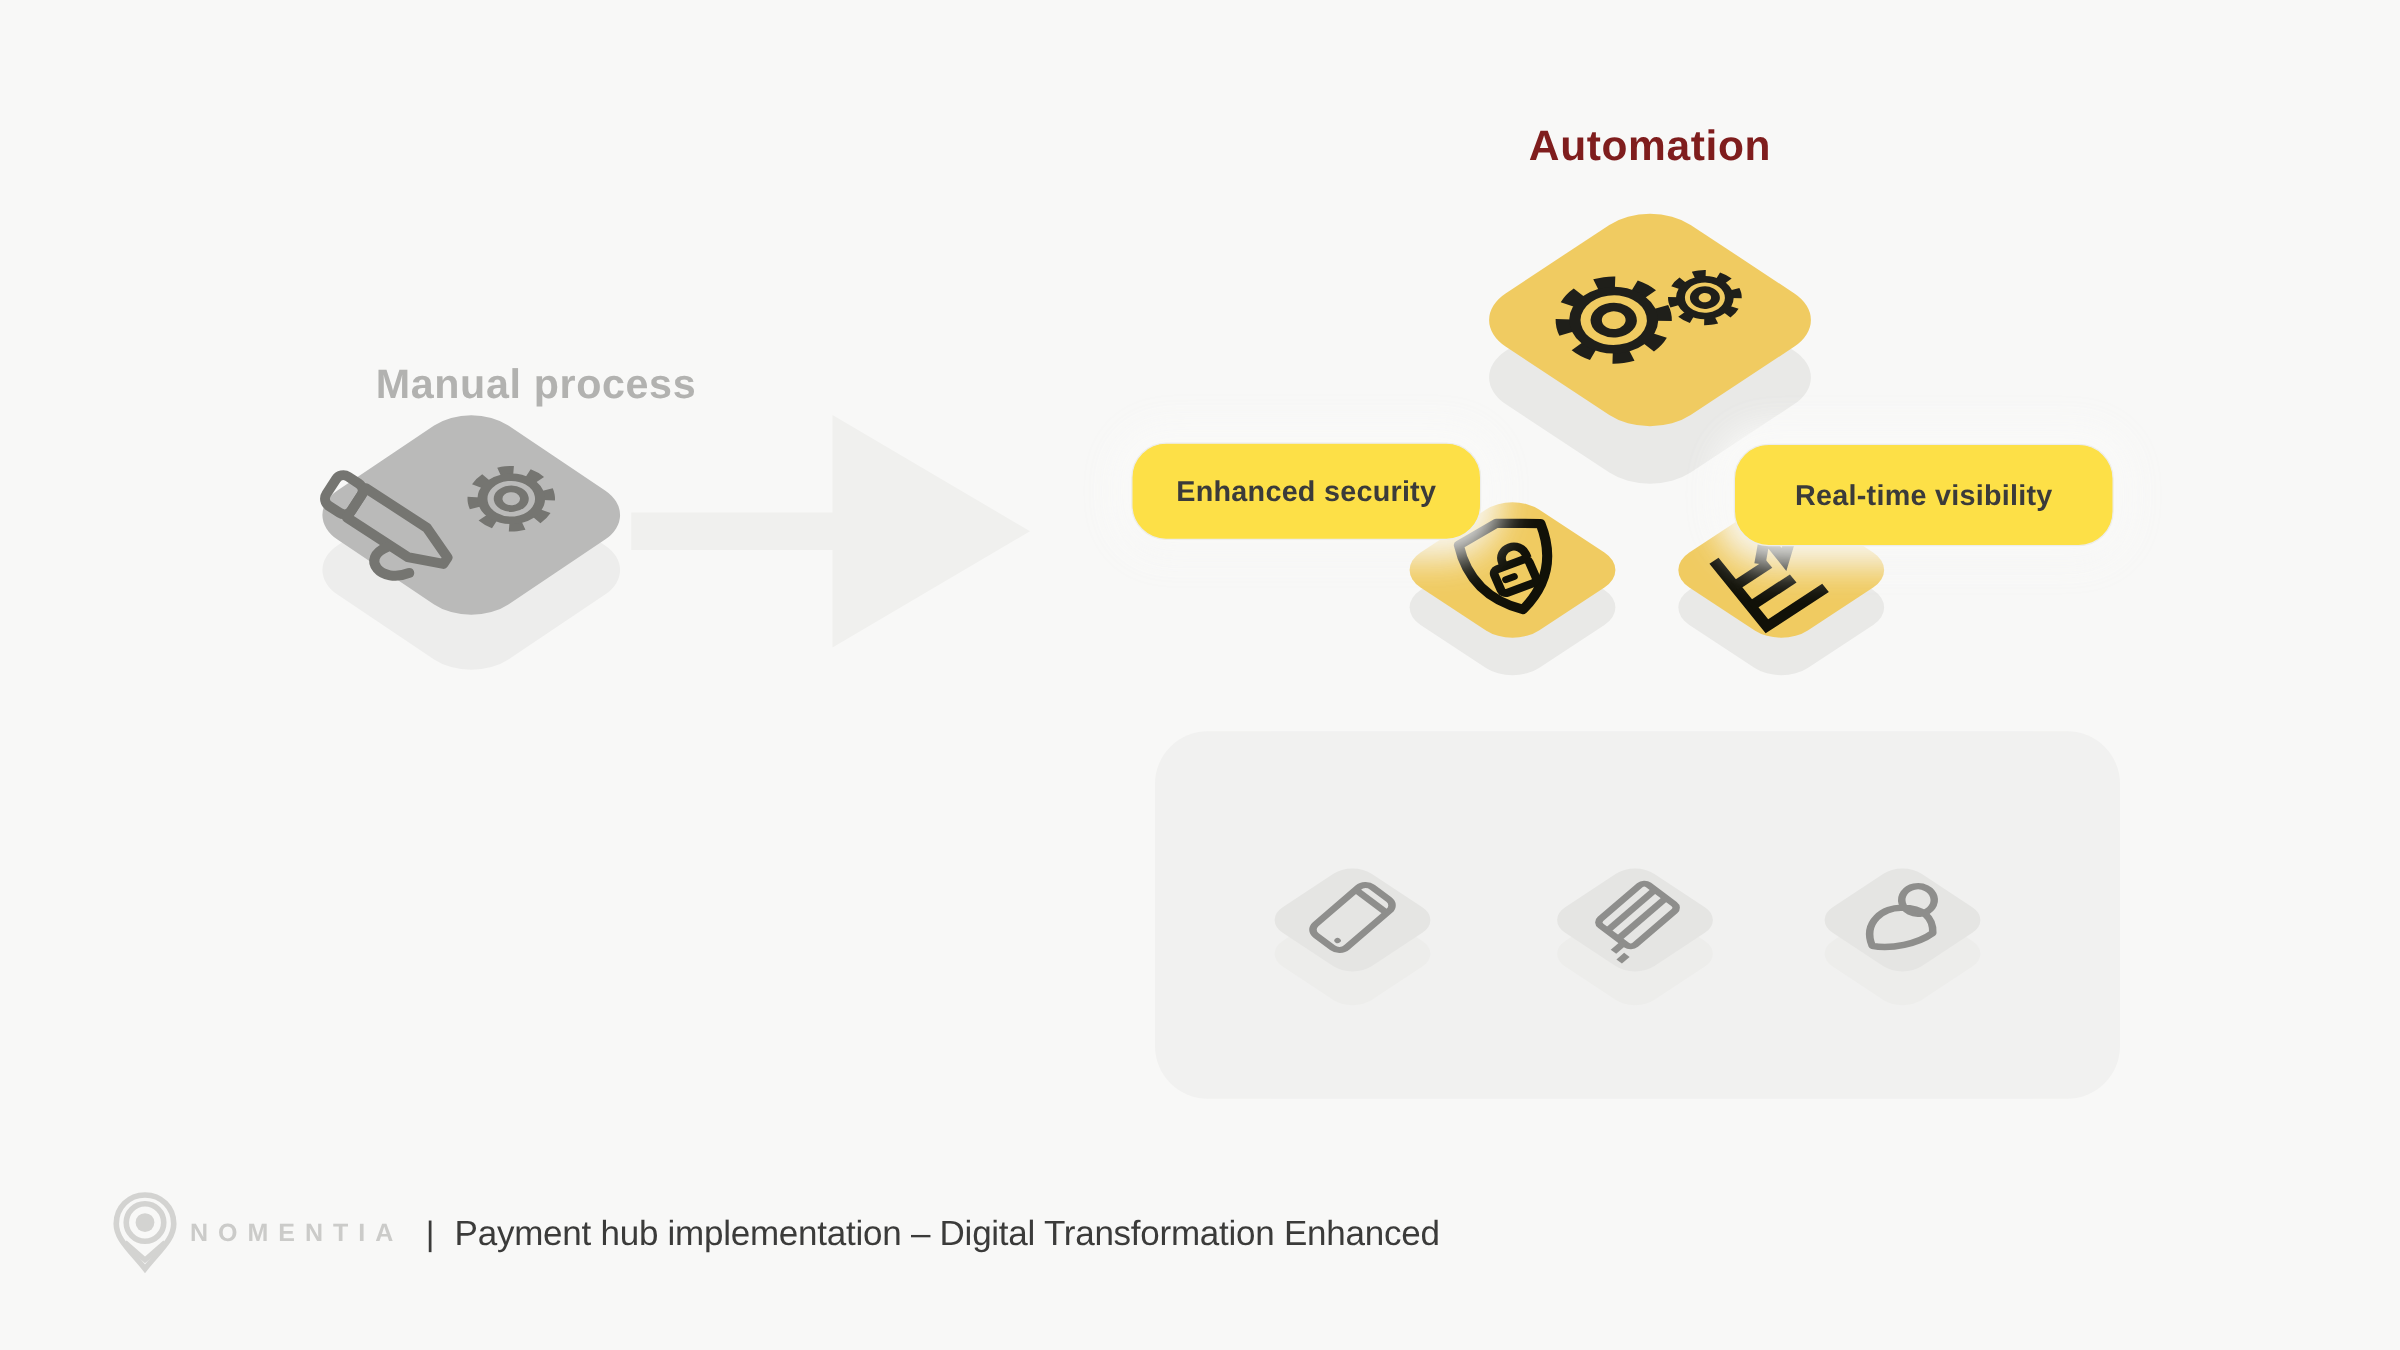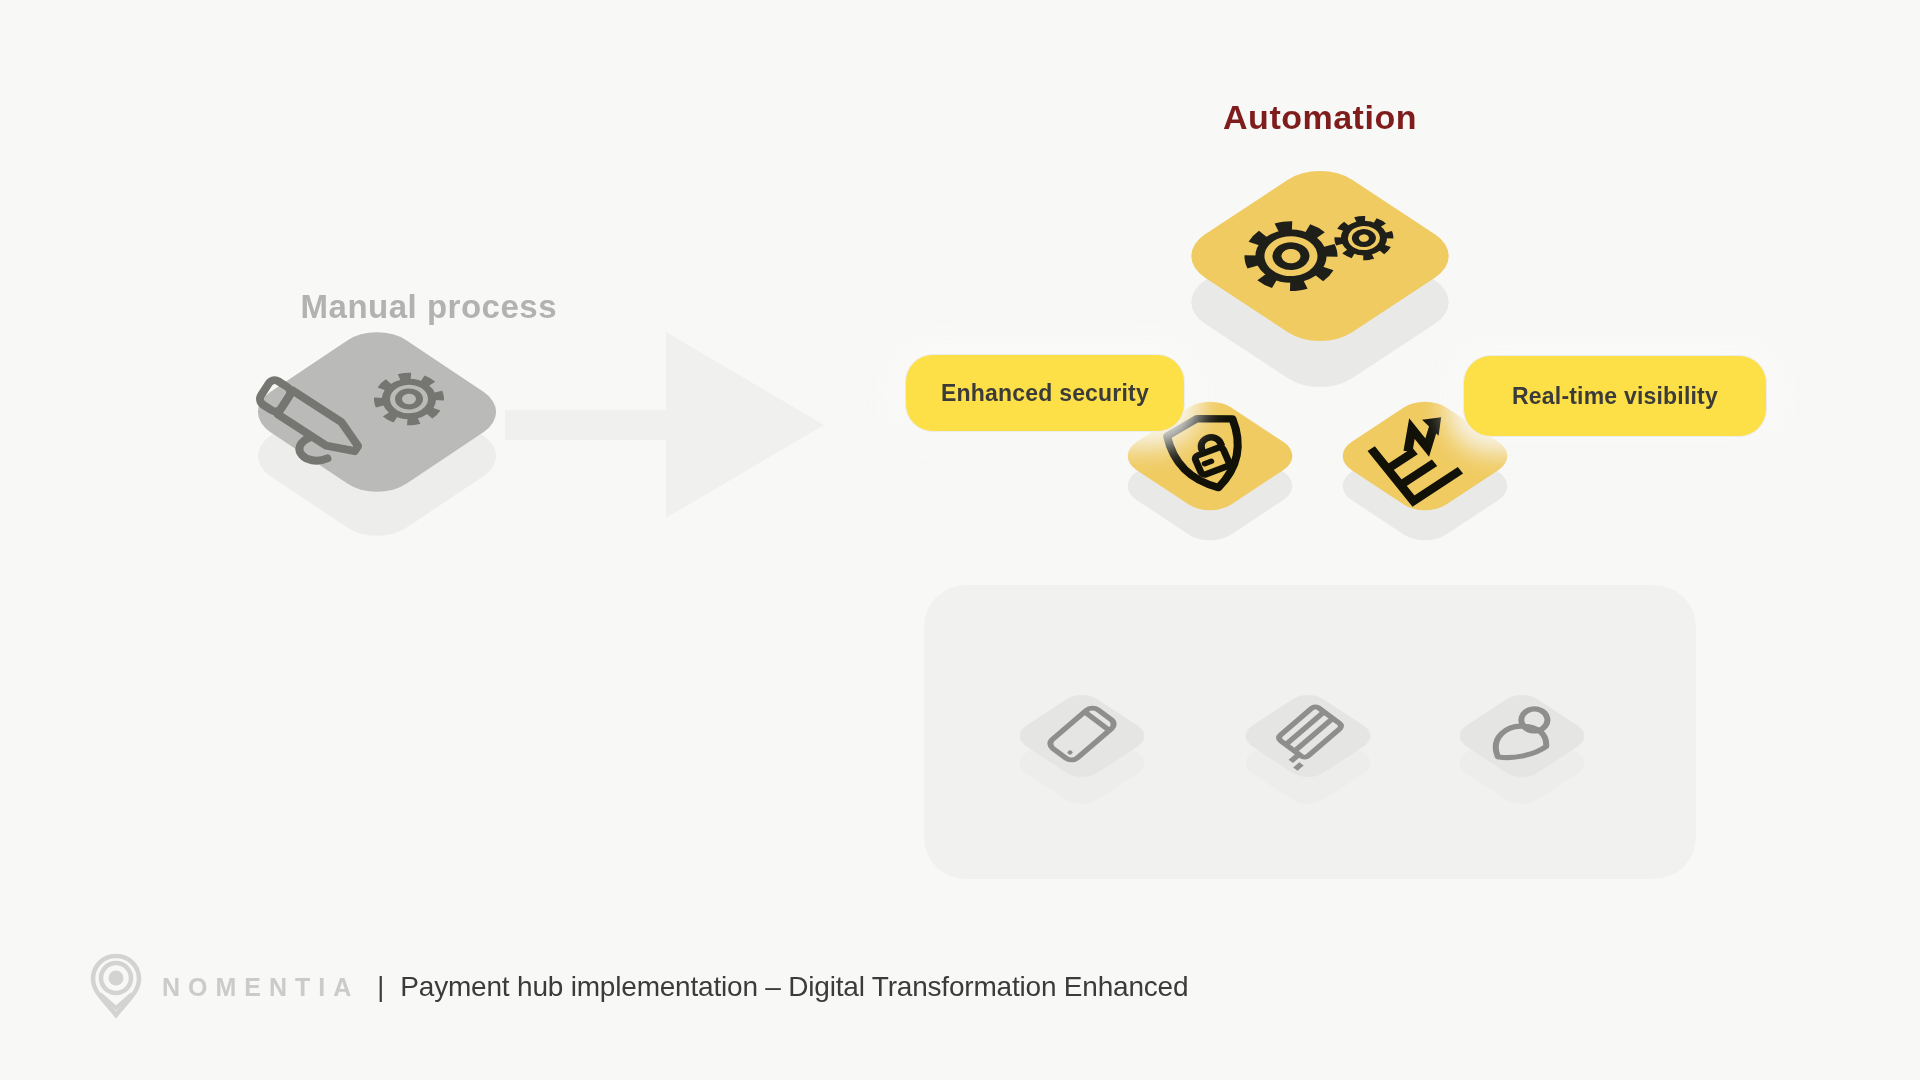--- a/index.html
+++ b/index.html
@@ -42,21 +42,21 @@
   .pill{
     background:#fde047;
     border:1px solid #EDEDEB;
     border-radius:28px;
     display:flex;align-items:center;justify-content:center;
     font-size:23px;font-weight:bold;color:#3B3B3A;letter-spacing:.2px;
     box-shadow:0 0 26px 16px rgba(250,250,249,.92), 0 10px 22px rgba(0,0,0,.03);
     z-index:5;
   }
   .pill-security{left:905px;top:354px;width:278px;height:76px;}
-  .pill-visibility{left:1463px;top:355px;width:302px;height:80px;}
+  .pill-visibility{left:1387px;top:355px;width:302px;height:80px;}
 
   .tile-svg{z-index:2;}
 
   
   .panel{
     left:924px;top:585px;width:772px;height:294px;
     background:#F1F1F0;border-radius:42px;
     z-index:1;
   }
   .panel-title{
@@ -71,22 +71,22 @@
   .label-mobile{left:972px;}
   .label-online{left:1198px;}
   .label-inperson{left:1412px;}
 
   
   .footer{
     left:86px;top:952px;height:70px;
     display:flex;align-items:center;
   }
   .brand-word{
-    margin-left:16px;
-    font-size:25px;font-weight:600;color:#CBCBC9;letter-spacing:8px;text-align:center;
+    margin-left:6px;
+    font-size:20px;font-weight:600;color:#CBCBC9;letter-spacing:8px;text-align:center;
   }
   .footer-sep{
     margin-left:18px;
     font-size:27px;font-weight:400;color:#3B3B3A;
   }
   .footer-caption{
     margin-left:16px;
     font-size:28px;font-weight:500;color:#3B3B3A;letter-spacing:-.2px;
   }
 </style>

